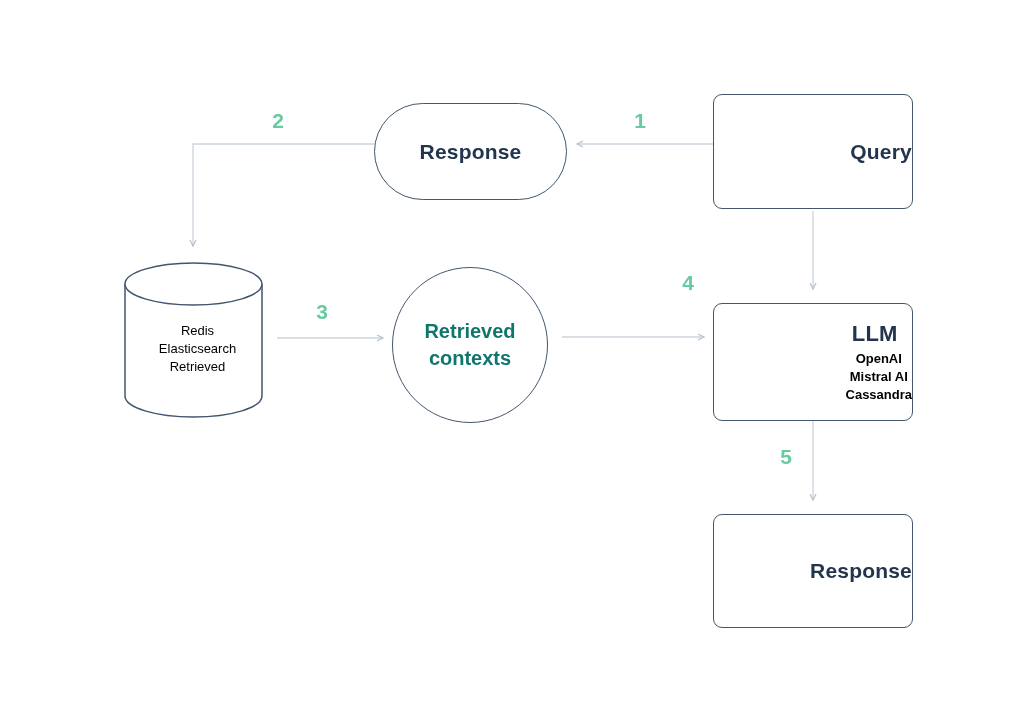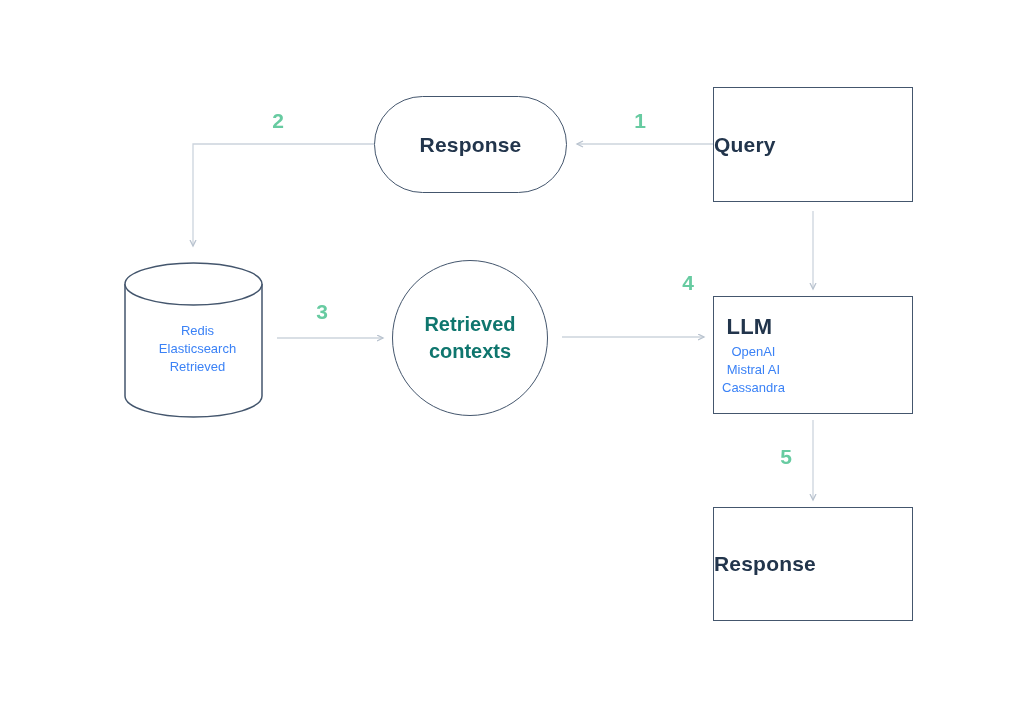--- a/index.html
+++ b/index.html
@@ -16,22 +16,23 @@
     left: 0; top: 0;
     width: 1024px; height: 710px;
     pointer-events: none;
   }
   .node {
     position: absolute;
     box-sizing: border-box;
     background: #ffffff;
     border: 1.5px solid #44566d;
     color: #203349;
+    margin-top: 7px;
   }
-  .node-rect { border-radius: 0; display: flex; align-items: center; justify-content: flex-start; }
+  .node-rect { border-radius: 9px; display: flex; align-items: center; justify-content: flex-end; }
   .node-pill { border-radius: 48.5px; display: flex; align-items: center; justify-content: center; }
   .node-circle { border-radius: 50%; display: flex; align-items: center; justify-content: center; }
   .node-title {
     font-size: 21px;
     font-weight: bold;
     color: #22354c;
     letter-spacing: 0.2px;
     text-align: center;
   }
   .node-title.big { font-size: 22px; }
@@ -40,21 +41,21 @@
     font-weight: bold;
     color: #0f766e;
     text-align: center;
     width: 120px;
     line-height: 27px;
   }
   .node-sub {
     margin-top: 7px;
     font-size: 13px;
     line-height: 18px;
-    color: #3b82f6;
+    color: #000000;
     font-weight: normal;
     text-align: center;
     padding-left: 8px;
   }
   .stack { display: flex; flex-direction: column; align-items: center; }
   
   .cyl-node {
     position: absolute;
     left: 124px; top: 261px;
     width: 139px; height: 157px;
@@ -116,21 +117,21 @@
     </div>
   </div>
 
   <div class="node node-circle" style="left:392px; top:260px; width:156px; height:156px;">
     <div class="circle-label">Retrieved contexts</div>
   </div>
 
   <div class="node node-rect" style="left:713px; top:296px; width:200px; height:118px;">
     <div class="stack">
       <div class="node-title big">LLM</div>
-      <div class="node-sub" style="margin-top:3px;">
+      <div class="node-sub" style="margin-top:3px;font-weight:bold;">
         <div>OpenAI</div>
         <div>Mistral AI</div>
         <div>Cassandra</div>
       </div>
     </div>
   </div>
 
   <div class="node node-rect" style="left:713px; top:507px; width:200px; height:114px;">
     <div class="node-title">Response</div>
   </div>

